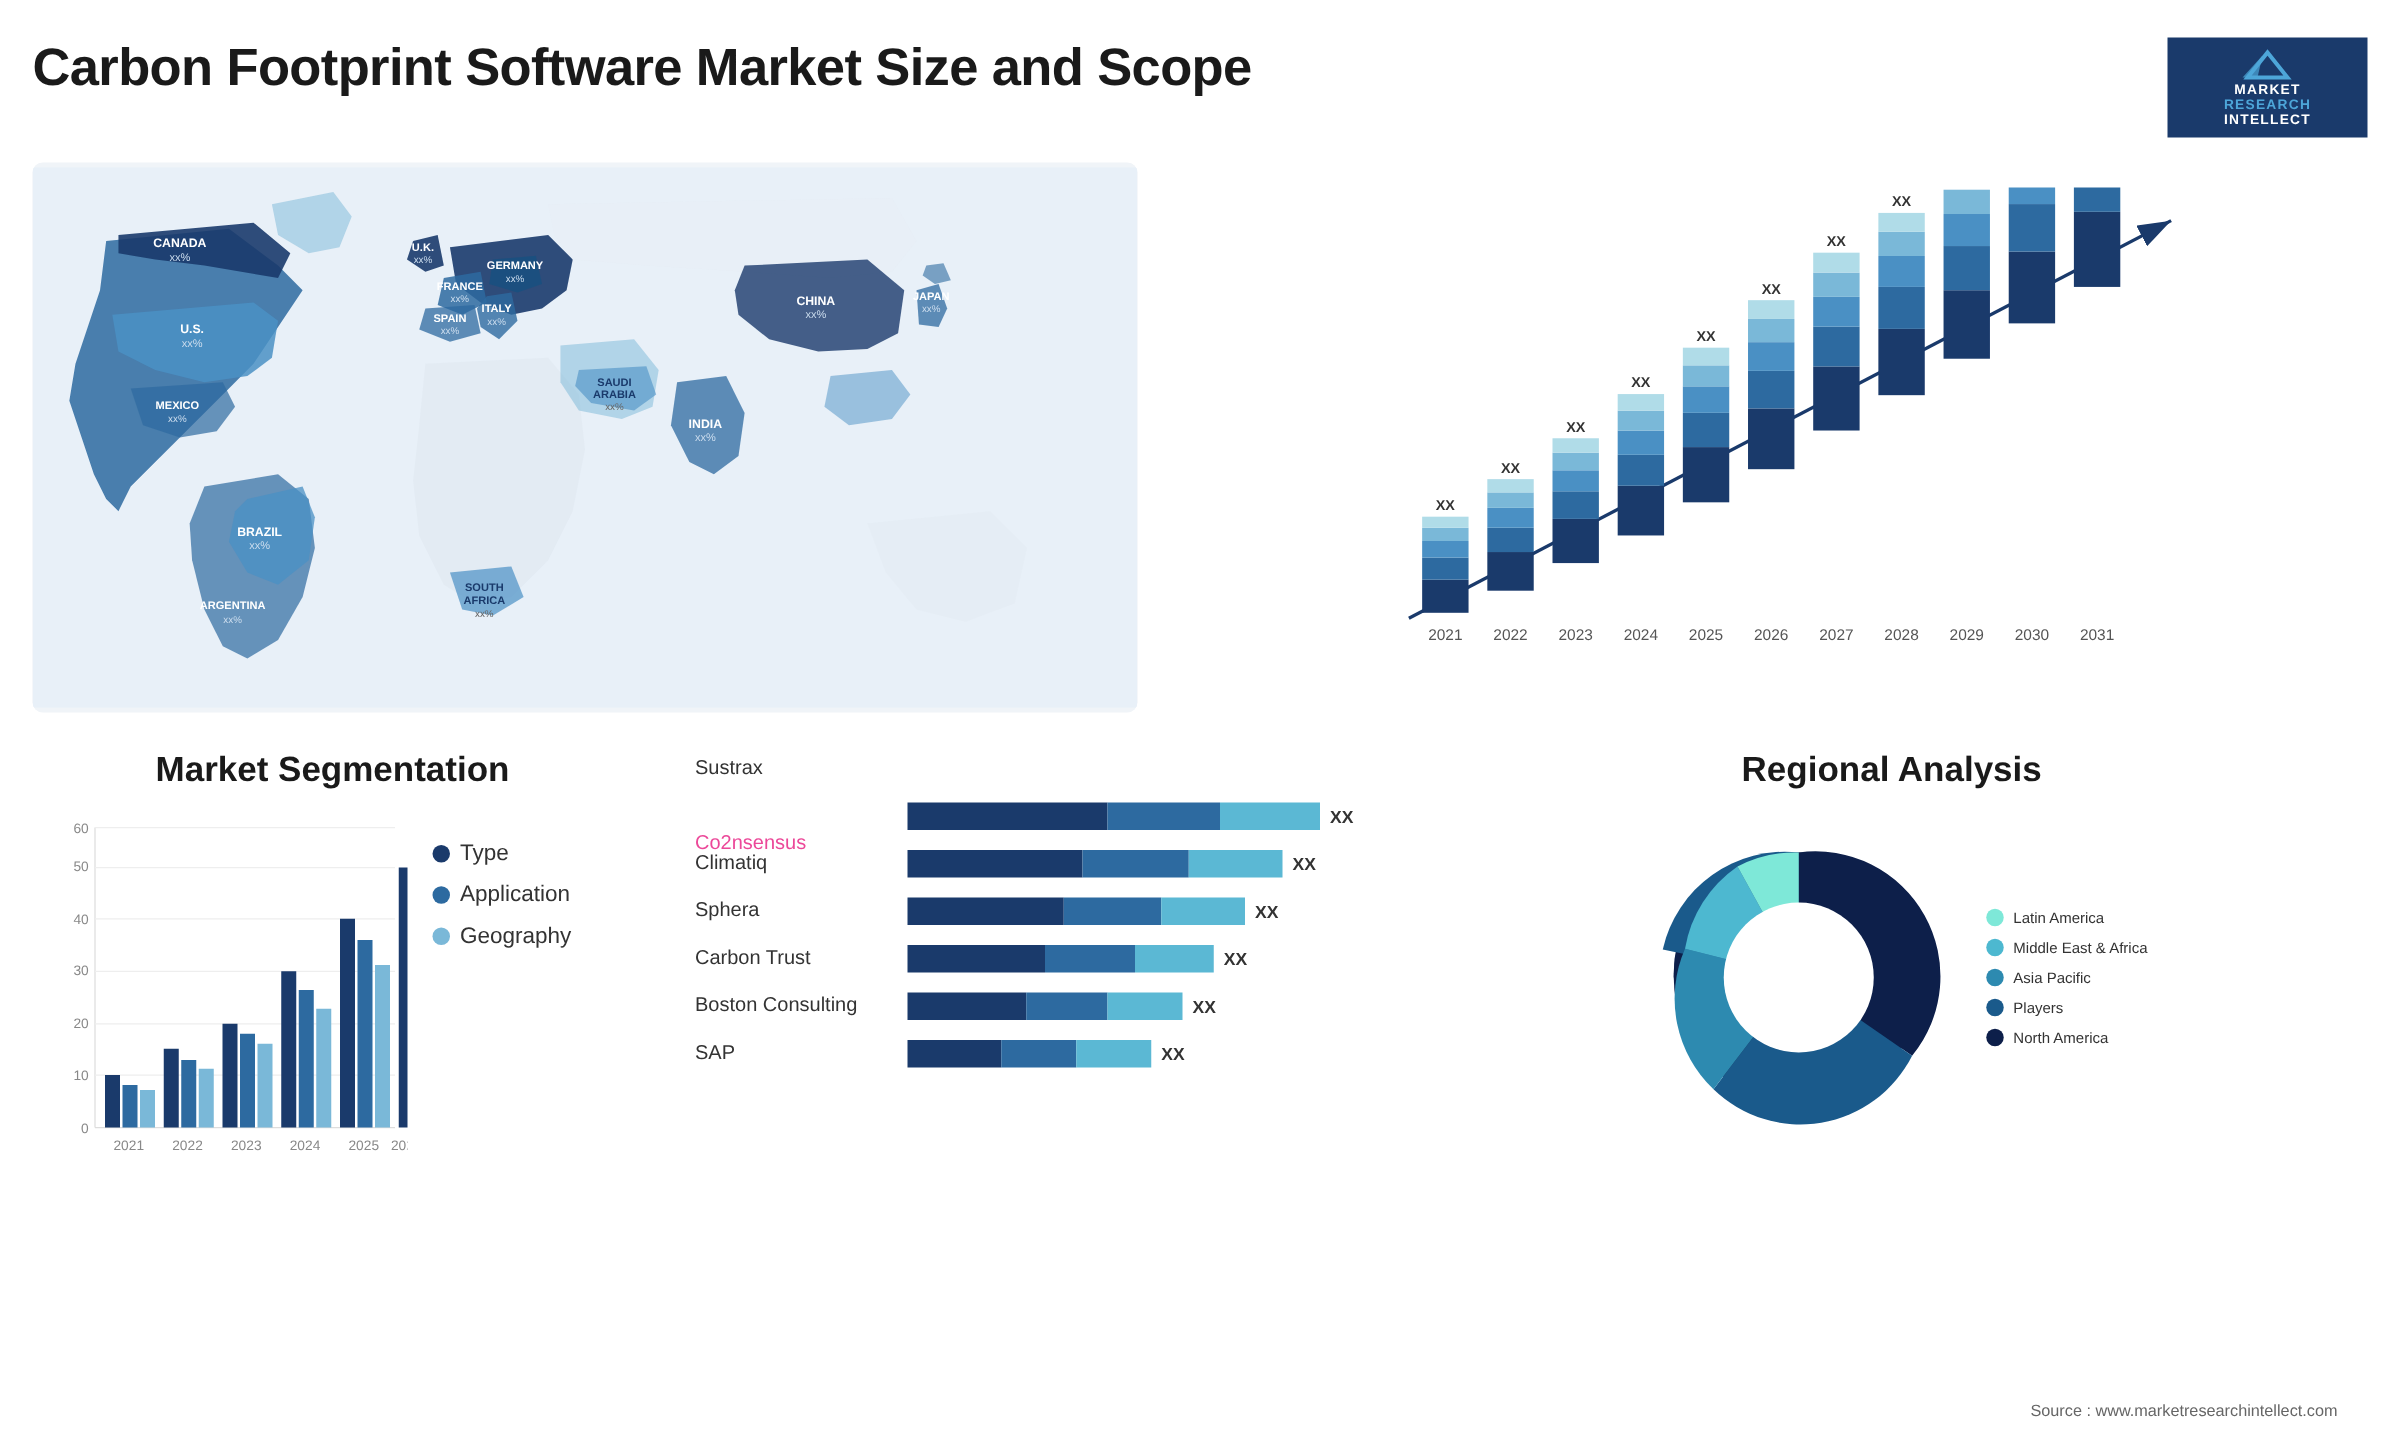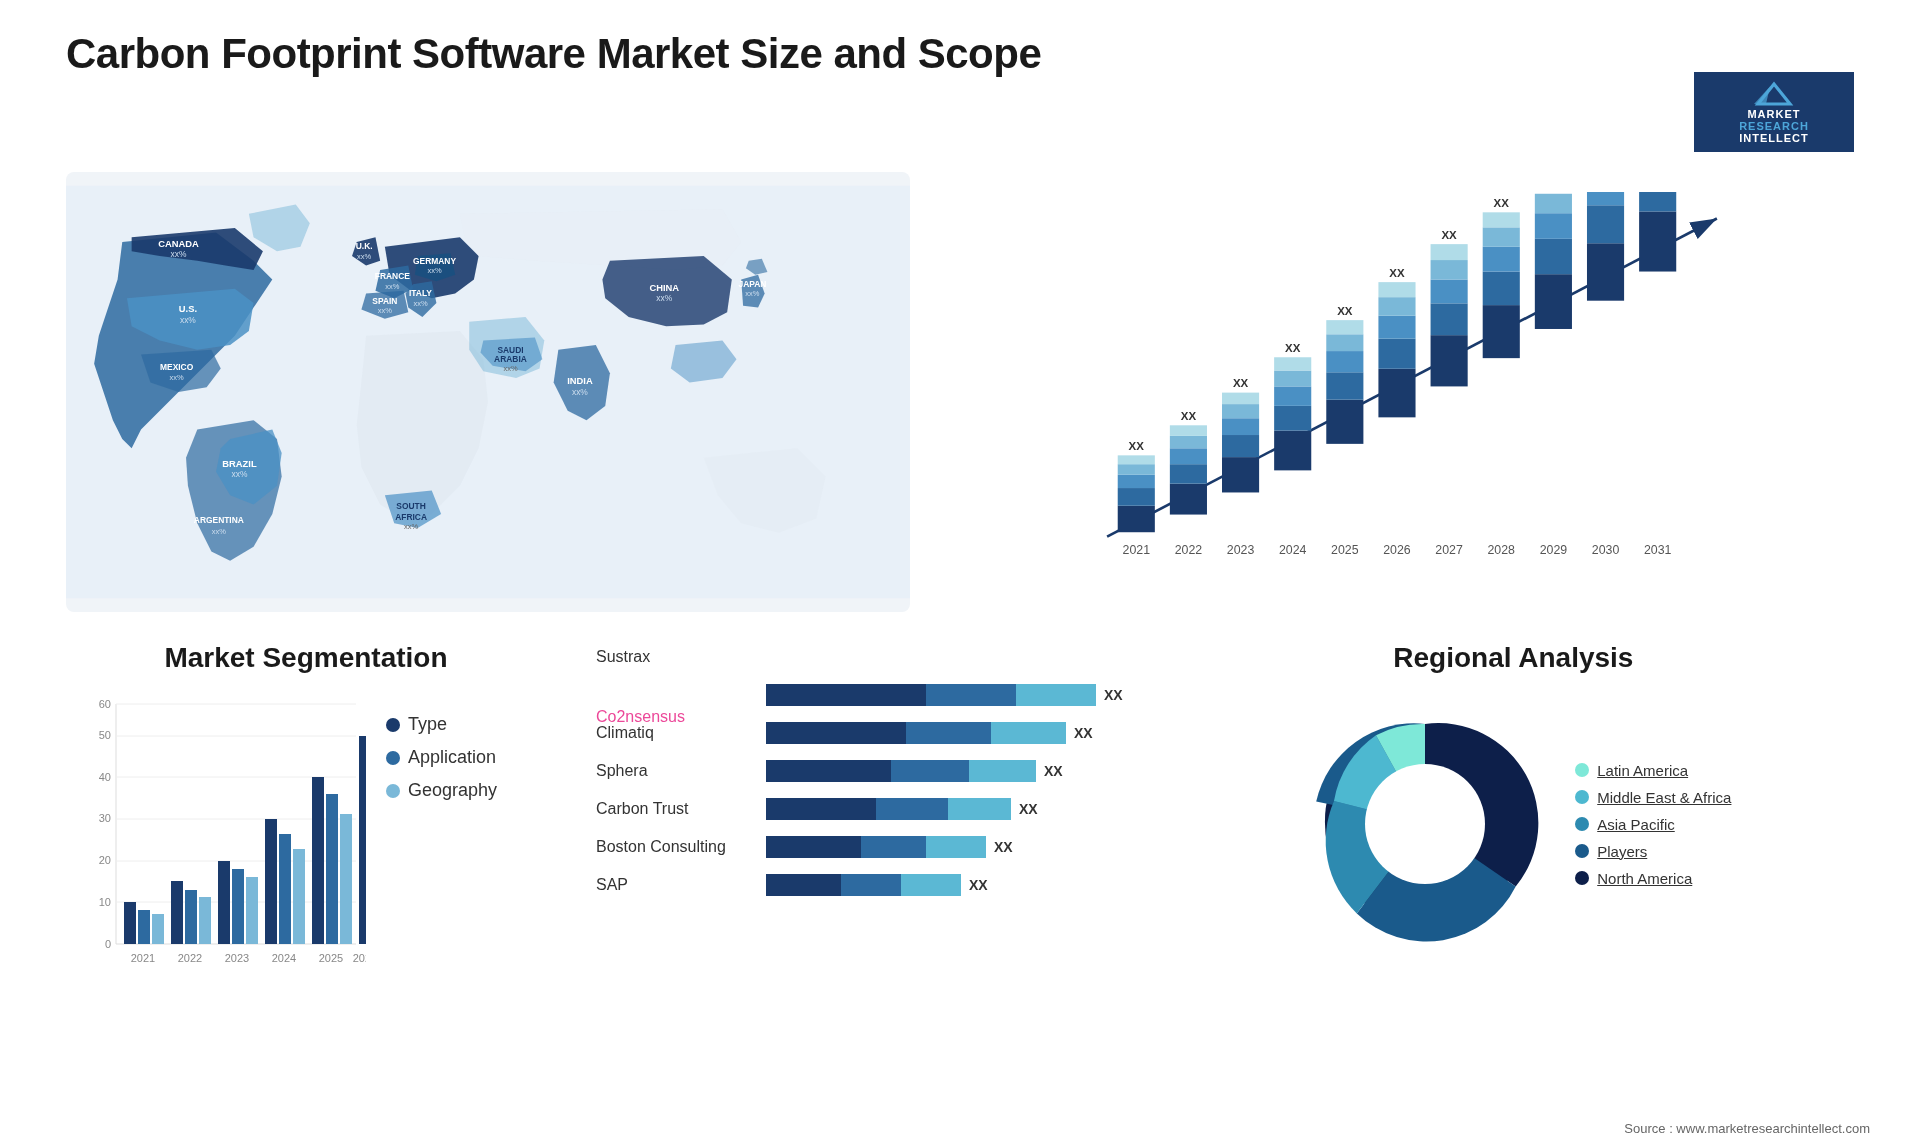--- a/index.html
+++ b/index.html
@@ -9,21 +9,21 @@
       background: #fff;
       font-family: 'Arial', sans-serif;
       overflow: hidden;
       position: relative;
     }
 
     .main-container {
       width: 1920px;
       height: 1146px;
       background: #fff;
-      padding: 30px 66px;
+      padding: 30px 26px;
       position: relative;
     }
 
     
     .header {
       display: flex;
       justify-content: space-between;
       align-items: flex-start;
       margin-bottom: 20px;
     }
@@ -32,21 +32,20 @@
       font-size: 42px;
       font-weight: 700;
       color: #1a1a1a;
       letter-spacing: -0.5px;
     }
 
     .logo-area {
       display: flex;
       flex-direction: column;
       gap: 4px;
-      margin-top: 42px;
     }
 
     .logo-box {
       width: 160px;
       height: 80px;
       background: #1a3a6b;
       display: flex;
       flex-direction: column;
       align-items: center;
       justify-content: center;
@@ -182,23 +181,22 @@
     .regional-legend {
       display: flex;
       flex-direction: column;
       gap: 10px;
     }
 
     .regional-legend-item {
       display: flex;
       align-items: center;
       gap: 8px;
-      font-size: 15px;
+      font-size: 12px;
       color: #333;
-      text-decoration: underline;
     }
 
     .regional-dot {
       width: 14px;
       height: 14px;
       border-radius: 50%;
       flex-shrink: 0;
     }
 
     .source-text {

